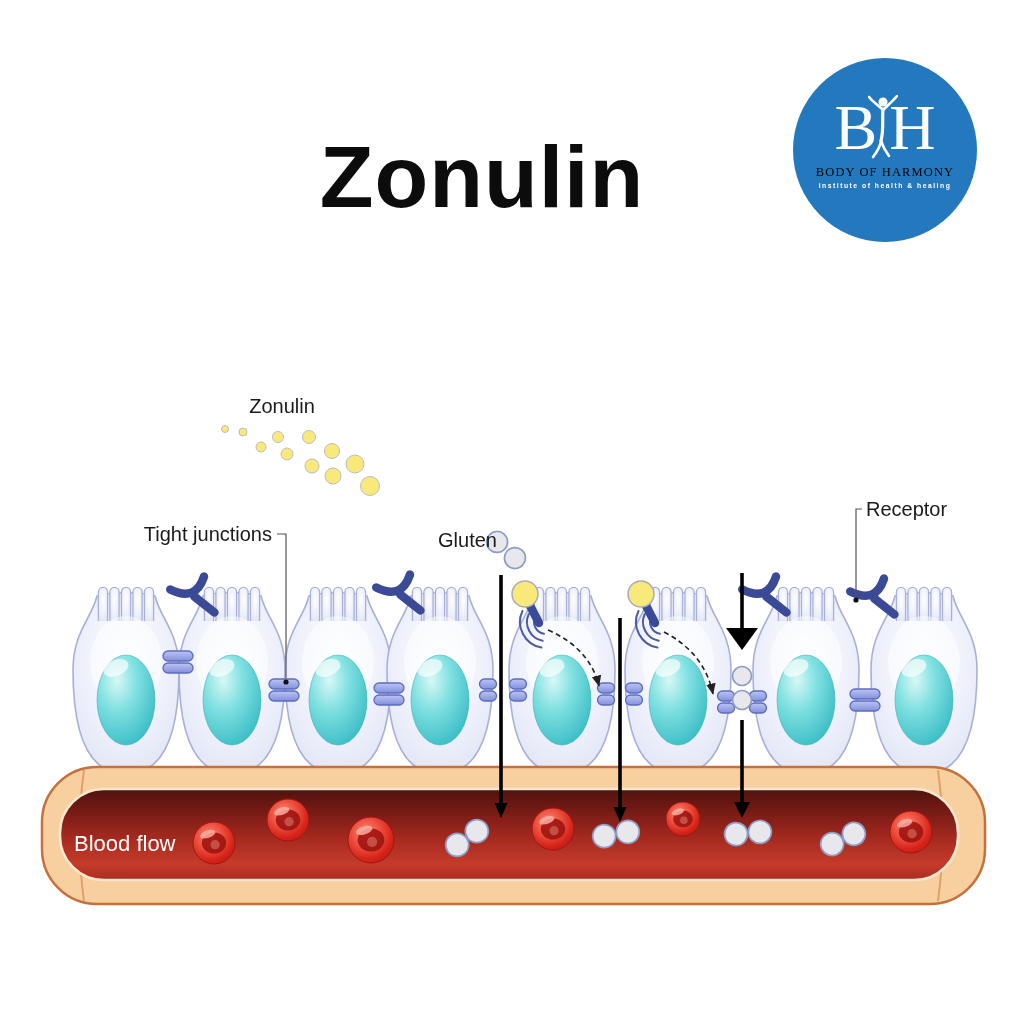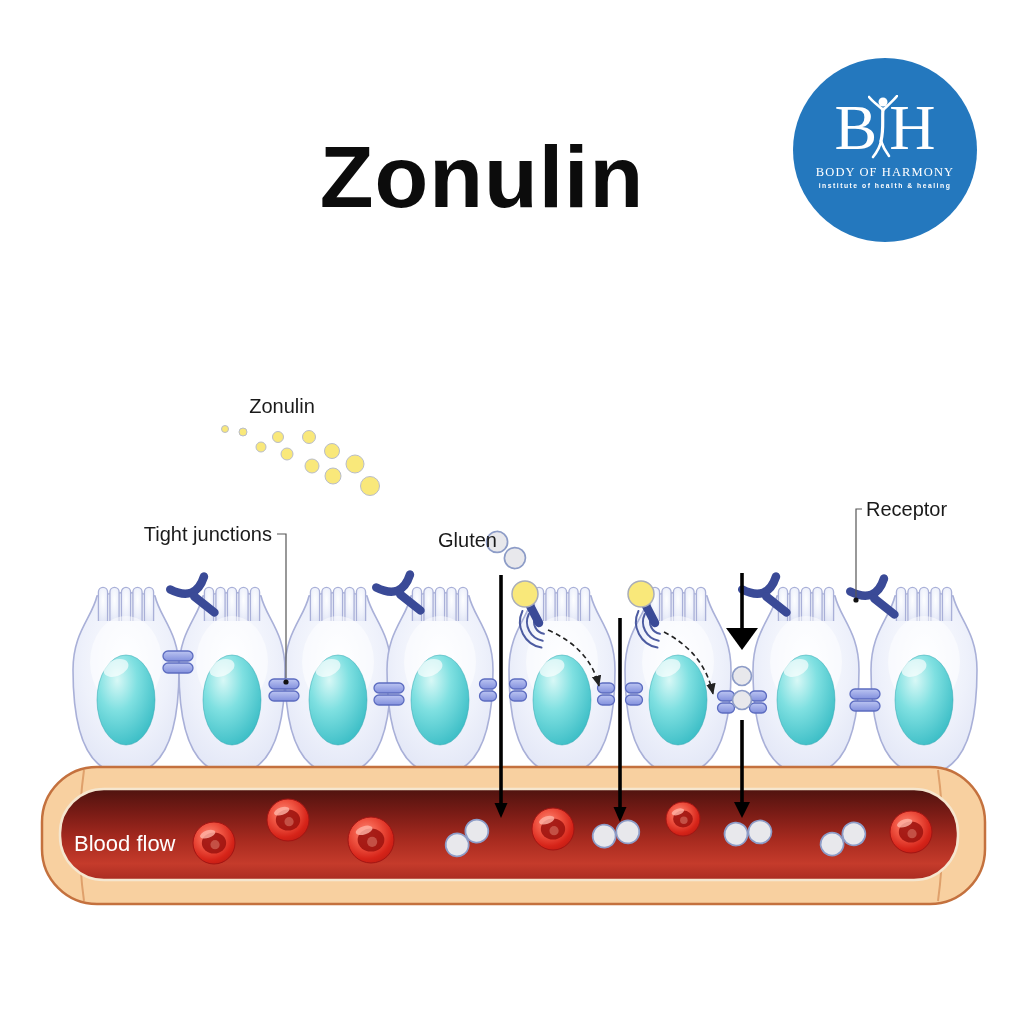--- a/index.html
+++ b/index.html
@@ -8,21 +8,21 @@
   .title{position:absolute;left:162px;top:126px;width:640px;text-align:center;margin:0;
          font-family:"Liberation Sans",sans-serif;font-weight:800;font-size:88px;
          letter-spacing:1px;color:#0c0c0c;}
   .logo{position:absolute;left:793px;top:58px;width:184px;height:184px;border-radius:50%;
         background:#2478be;overflow:hidden;}
   .logo-inner{display:flex;flex-direction:column;align-items:center;height:100%;}
   .logo-mono{display:flex;align-items:flex-end;margin-top:34px;
              font-family:"Liberation Serif",serif;font-size:64px;line-height:.92;color:#fff;}
   .logo-fig{margin:0 -9px;position:relative;top:3px;}
   .logo-name{font-family:"Liberation Serif",serif;font-size:12.5px;letter-spacing:1.1px;
-             color:#ffffff;margin-top:7px;white-space:nowrap;}
+             color:#000000;margin-top:7px;white-space:nowrap;}
   .logo-tagline{font-family:"Liberation Sans",sans-serif;font-size:6.8px;font-weight:bold;
                 letter-spacing:1.5px;color:#fff;margin-top:2px;white-space:nowrap;}
   #diag{position:absolute;left:0;top:0;width:1024px;height:1024px;}
   .lbl{fill:#1a1a1a;font-family:"Liberation Sans",sans-serif;font-size:20px;}
   .lbl-white{fill:#ffffff;font-family:"Liberation Sans",sans-serif;font-size:22px;}
 </style>
 </head>
 <body>
 
 <div id="canvas">

